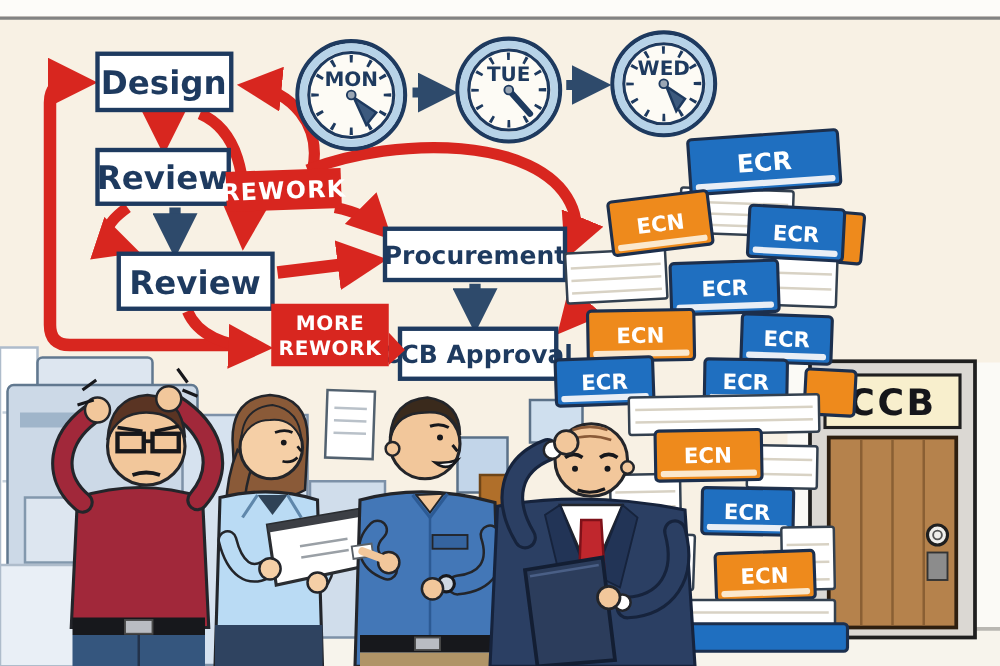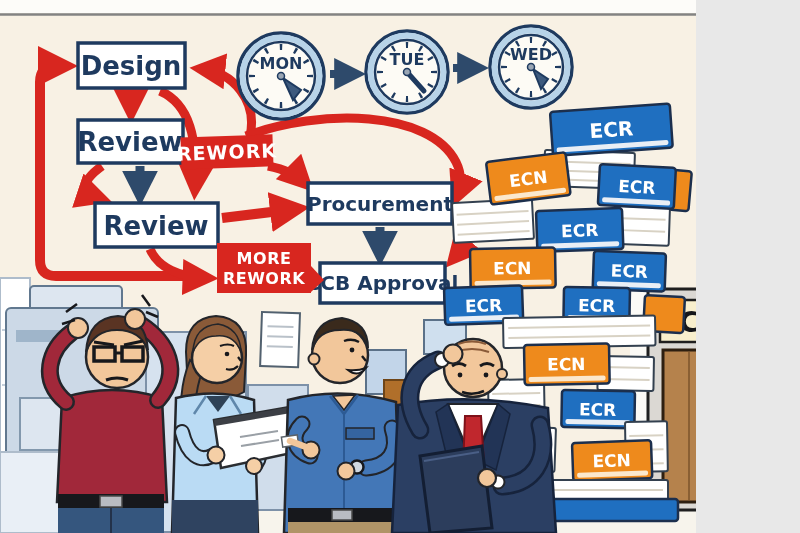--- a/index.html
+++ b/index.html
@@ -1,16 +1,16 @@
 <!DOCTYPE html>
 <html><head>
 <meta charset="utf-8">
 <style>
   html,body{margin:0;padding:0;background:#e8e8e8;}
-  #stage{position:relative;width:696px;height:533px;overflow:hidden;background:#737373;
+  #stage{position:relative;width:800px;height:533px;overflow:hidden;background:#737373;
          font-family:"DejaVu Sans",sans-serif;}
   svg{display:block}
   text{font-family:"DejaVu Sans","Liberation Sans",sans-serif;}
   .box-label{font-weight:bold;font-size:26px;fill:#1e3a5f;text-anchor:middle;}
   .box-label-sm{font-weight:bold;font-size:20px;fill:#1e3a5f;text-anchor:middle;}
   .banner-label{font-weight:bold;font-size:19px;fill:#ffffff;text-anchor:middle;letter-spacing:1px;}
   .banner-label-sm{font-weight:bold;font-size:16px;fill:#ffffff;text-anchor:middle;letter-spacing:.5px;}
   .clock-label{font-weight:bold;font-size:16px;fill:#1e3a5f;text-anchor:middle;}
   .binder-label{font-weight:bold;font-size:17px;fill:#ffffff;text-anchor:middle;}
   .binder-label-lg{font-weight:bold;font-size:20px;fill:#ffffff;text-anchor:middle;}

